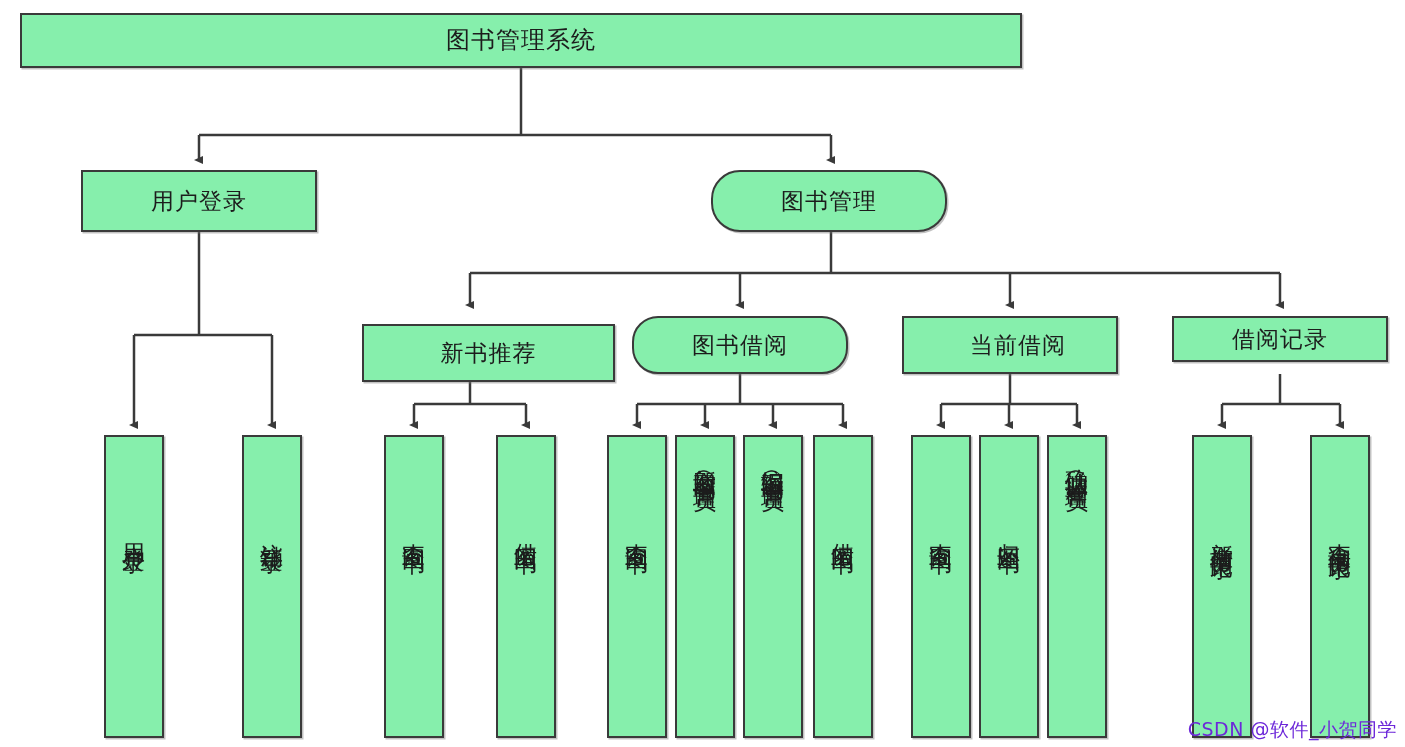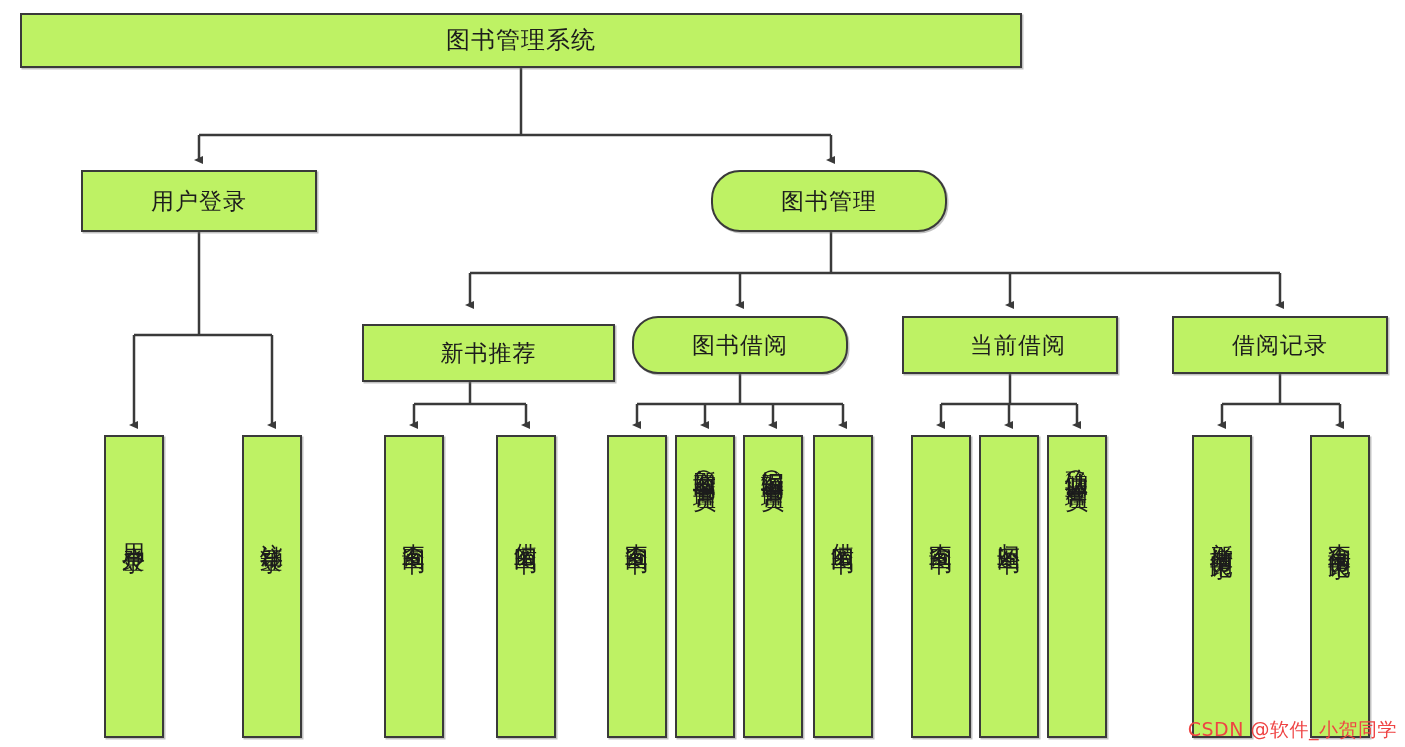--- a/index.html
+++ b/index.html
@@ -9,21 +9,21 @@
     width:1405px;height:747px;
     position:relative;overflow:hidden;
     color:#1a1a1a;
   }
   #diagram-root{position:absolute;left:0;top:0;width:1405px;height:747px;}
   svg#connectors{position:absolute;left:0;top:0;width:1405px;height:747px;pointer-events:none;}
 
   .node{
     position:absolute;
     box-sizing:border-box;
-    background:#bef264;
+    background:#86efac;
     border:2.5px solid #3a3a3a;
     display:flex;
     align-items:center;
     justify-content:center;
     box-shadow:1.5px 1.5px 0 rgba(120,120,120,.45);
   }
   .node-label{
     font-size:23px;
     letter-spacing:1px;
     line-height:1.15;
@@ -45,21 +45,21 @@
     white-space:nowrap;
     margin-top:10px;
   }
   .node-leaf.leaf-mid .node-label{margin-top:88px;}
   .node-leaf.leaf-top .node-label{margin-top:14px;}
 
   #watermark{
     position:absolute;
     right:8px;bottom:4px;
     font-size:19px;
-    color:#ef4444;
+    color:#6d28d9;
     letter-spacing:.5px;
     white-space:nowrap;
     user-select:none;
   }
 </style>
 </head>
 <body>
 
 <div id="diagram-root">
 
@@ -126,21 +126,21 @@
 
   <div class="node node-l3" style="left:362px;top:324px;width:253px;height:58px;">
     <span class="node-label">新书推荐</span>
   </div>
   <div class="node node-l3" style="left:632px;top:316px;width:216px;height:58px;border-radius:26px;">
     <span class="node-label">图书借阅</span>
   </div>
   <div class="node node-l3" style="left:902px;top:316px;width:216px;height:58px;padding-left:16px;">
     <span class="node-label">当前借阅</span>
   </div>
-  <div class="node node-l3" style="left:1172px;top:316px;width:216px;height:58px;">
+  <div class="node node-l3" style="left:1172px;top:316px;width:216px;height:46px;">
     <span class="node-label">借阅记录</span>
   </div>
 
   <div class="node node-leaf leaf-mid" style="left:104px;top:435px;width:60px;height:303px;">
     <span class="node-label">用户登录</span>
   </div>
   <div class="node node-leaf leaf-mid" style="left:242px;top:435px;width:60px;height:303px;">
     <span class="node-label">注销登录</span>
   </div>
 

